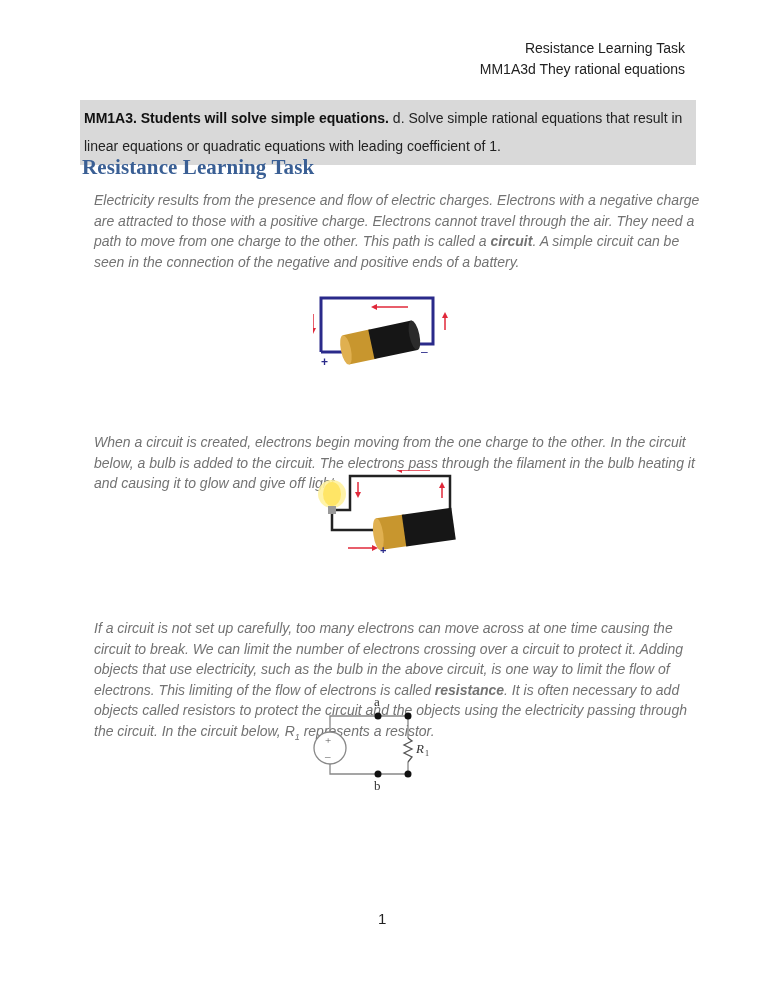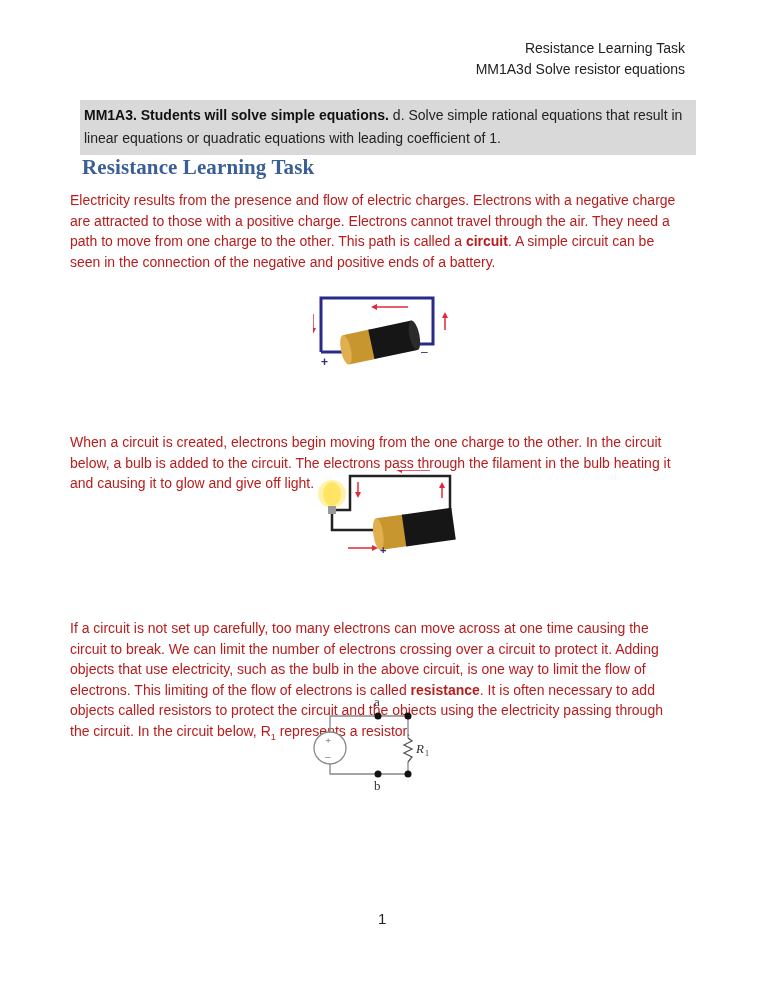--- a/index.html
+++ b/index.html
@@ -2,43 +2,43 @@
 <html><head>
 <meta charset="utf-8">
 <style>
   html, body { margin: 0; padding: 0; background: #ffffff; }
   body { width: 768px; height: 994px; position: relative; overflow: hidden;
          font-family: "Liberation Sans", sans-serif; color: #1a1a1a; }
   .header { position: absolute; right: 83px; top: 38px; text-align: right;
             font-size: 14px; line-height: 21px; color: #222; }
   .standard { position: absolute; left: 80px; top: 100px; width: 608px;
               background: #d9d9d9; padding: 4px 4px 5px 4px; font-size: 14px;
-              line-height: 23px; color: #222; }
+              line-height: 28px; color: #222; }
   .standard b { font-weight: bold; color: #111; }
   h1.title { position: absolute; left: 82px; top: 155px; margin: 0; font-family: "Liberation Serif", serif;
              font-weight: bold; font-size: 21px; color: #3a5f94; letter-spacing: 0.1px; }
-  .para { position: absolute; left: 70px; width: 610px; font-size: 14px;
-          line-height: 20.5px; color: #b91c1c; }
+  .para { position: absolute; left: 94px; width: 610px; font-size: 14px;
+          line-height: 20.5px; color: #737373; font-style: italic; }
   .para b { font-weight: bold; }
   .p1 { top: 190px; }
   .p2 { top: 432px; }
   .p3 { top: 598px; margin-top: 20px; }
   .fig { position: absolute; }
   .fig1 { left: 313px; top: 292px; width: 140px; height: 80px; }
   .fig2 { left: 318px; top: 470px; width: 140px; height: 85px; }
   .fig3 { left: 308px; top: 680px; width: 140px; height: 110px; }
   .pagenum { position: absolute; left: 378px; top: 910px; font-size: 15px; color: #222; }
   sub { font-size: 9px; }
 </style>
 </head>
 <body>
 
 <div class="header">
   <div>Resistance Learning Task</div>
-  <div>MM1A3d Solve resistor equations</div>
+  <div>MM1A3d They rational equations</div>
 </div>
 
 <div class="standard">
   <b>MM1A3. Students will solve simple equations.</b><span> d. Solve simple rational equations that result in linear equations or quadratic equations with leading coefficient of 1.</span>
 </div>
 
 <h1 class="title">Resistance Learning Task</h1>
 
 <div class="para p1">
   <span>Electricity results from the presence and flow of electric charges.  Electrons with a negative charge are attracted to those with a positive charge.  Electrons cannot travel through the air.  They need a path to move from one charge to the other. This path is called a </span><b>circuit</b><span>.  A simple circuit can be seen in the connection of the negative and positive ends of a battery.</span>

